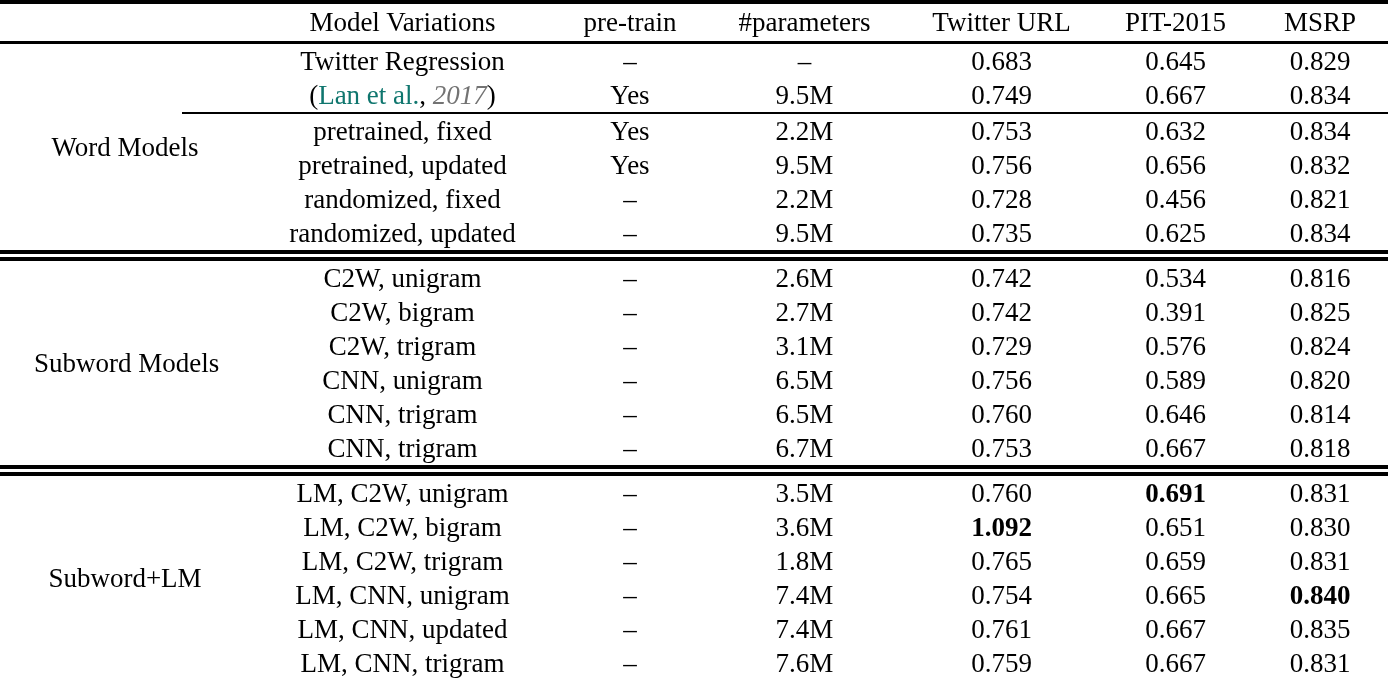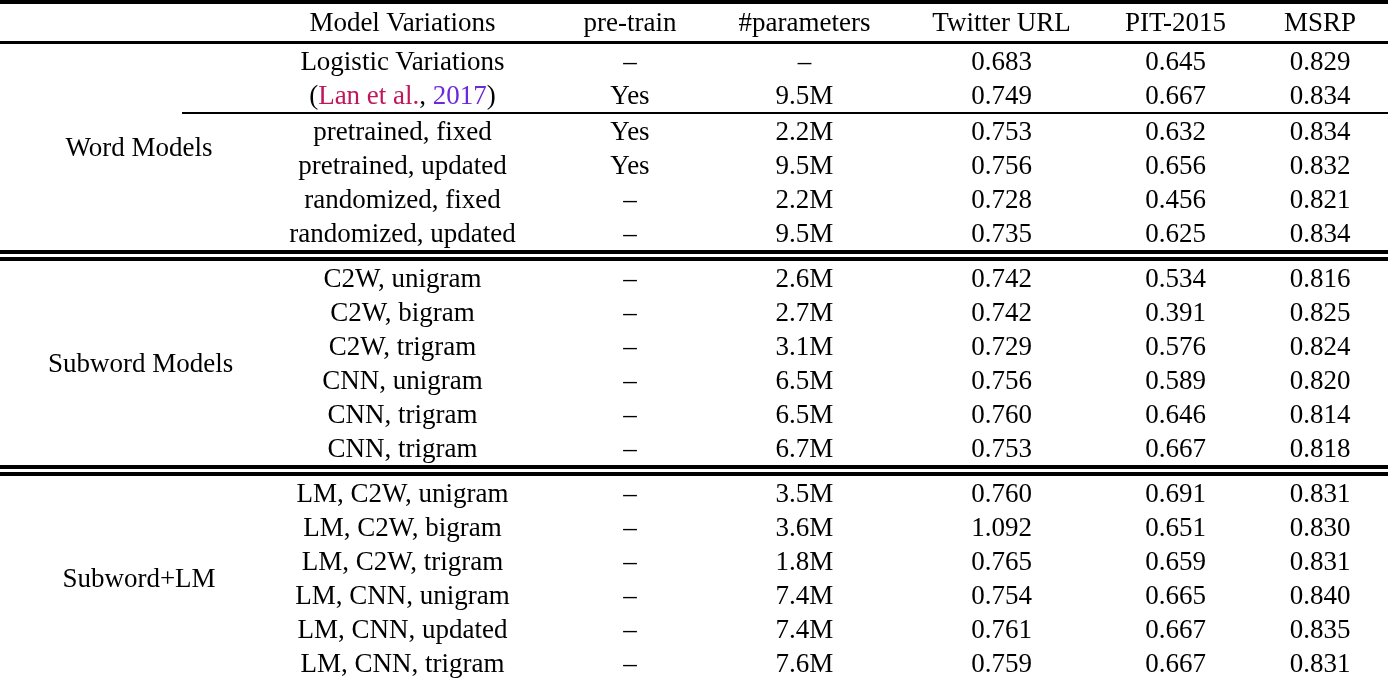--- a/index.html
+++ b/index.html
@@ -21,22 +21,22 @@
   col.c7 { width: 136px; }
   th, td {
     padding: 0; text-align: center; vertical-align: middle; white-space: nowrap;
     overflow: visible; font-weight: 400;
   }
   thead th { height: 37px; border-bottom: 3px solid #000; }
   tbody td { height: 34px; }
   tr.cline td { border-bottom: 2px solid #000; }
   tr.sep td { height: 3px; border-top: 4px solid #000; border-bottom: 4px solid #000; }
   .shift-m { position: relative; left: 34px; display: inline-block; }
-  .shift-g { position: relative; left: 48px; display: inline-block; }
-  .b { font-weight: 400; }
+  .shift-g { position: relative; left: 34px; display: inline-block; }
+  .b { font-weight: 700; }
   .u { text-underline-offset: 4px; text-decoration-thickness: 2px; }
 </style>
 </head>
 <body>
 
 <div class="page">
   <table class="results">
     <colgroup>
       <col class="c1">
         <col class="c2">
@@ -53,29 +53,29 @@
           <th>pre-train</th>
           <th>#parameters</th>
           <th>Twitter URL</th>
           <th>PIT-2015</th>
           <th>MSRP</th>
         </tr>
       </thead>
     <tbody>
         <tr>
           <td rowspan="6"><span class="shift-g">Word Models</span></td>
-          <td><span class="shift-m">Logistic Variations</span></td>
+          <td><span class="shift-m">Twitter Regression</span></td>
           <td>–</td>
           <td>–</td>
           <td>0.683</td>
           <td>0.645</td>
           <td>0.829</td>
         </tr>
         <tr class="cline">
-          <td><span class="shift-m"><span>(</span><span style="color: #be185d;">Lan et al.</span><span>, </span><span style="color: #6d28d9;">2017</span><span>)</span></span></td>
+          <td><span class="shift-m"><span>(</span><span style="color: #0f766e;">Lan et al.</span><span>, </span><span style="color: #737373; font-style: italic;">2017</span><span>)</span></span></td>
           <td>Yes</td>
           <td>9.5M</td>
           <td>0.749</td>
           <td><span class="u">0.667</span></td>
           <td>0.834</td>
         </tr>
         <tr>
           <td><span class="shift-m">pretrained, fixed</span></td>
           <td>Yes</td>
           <td>2.2M</td>

